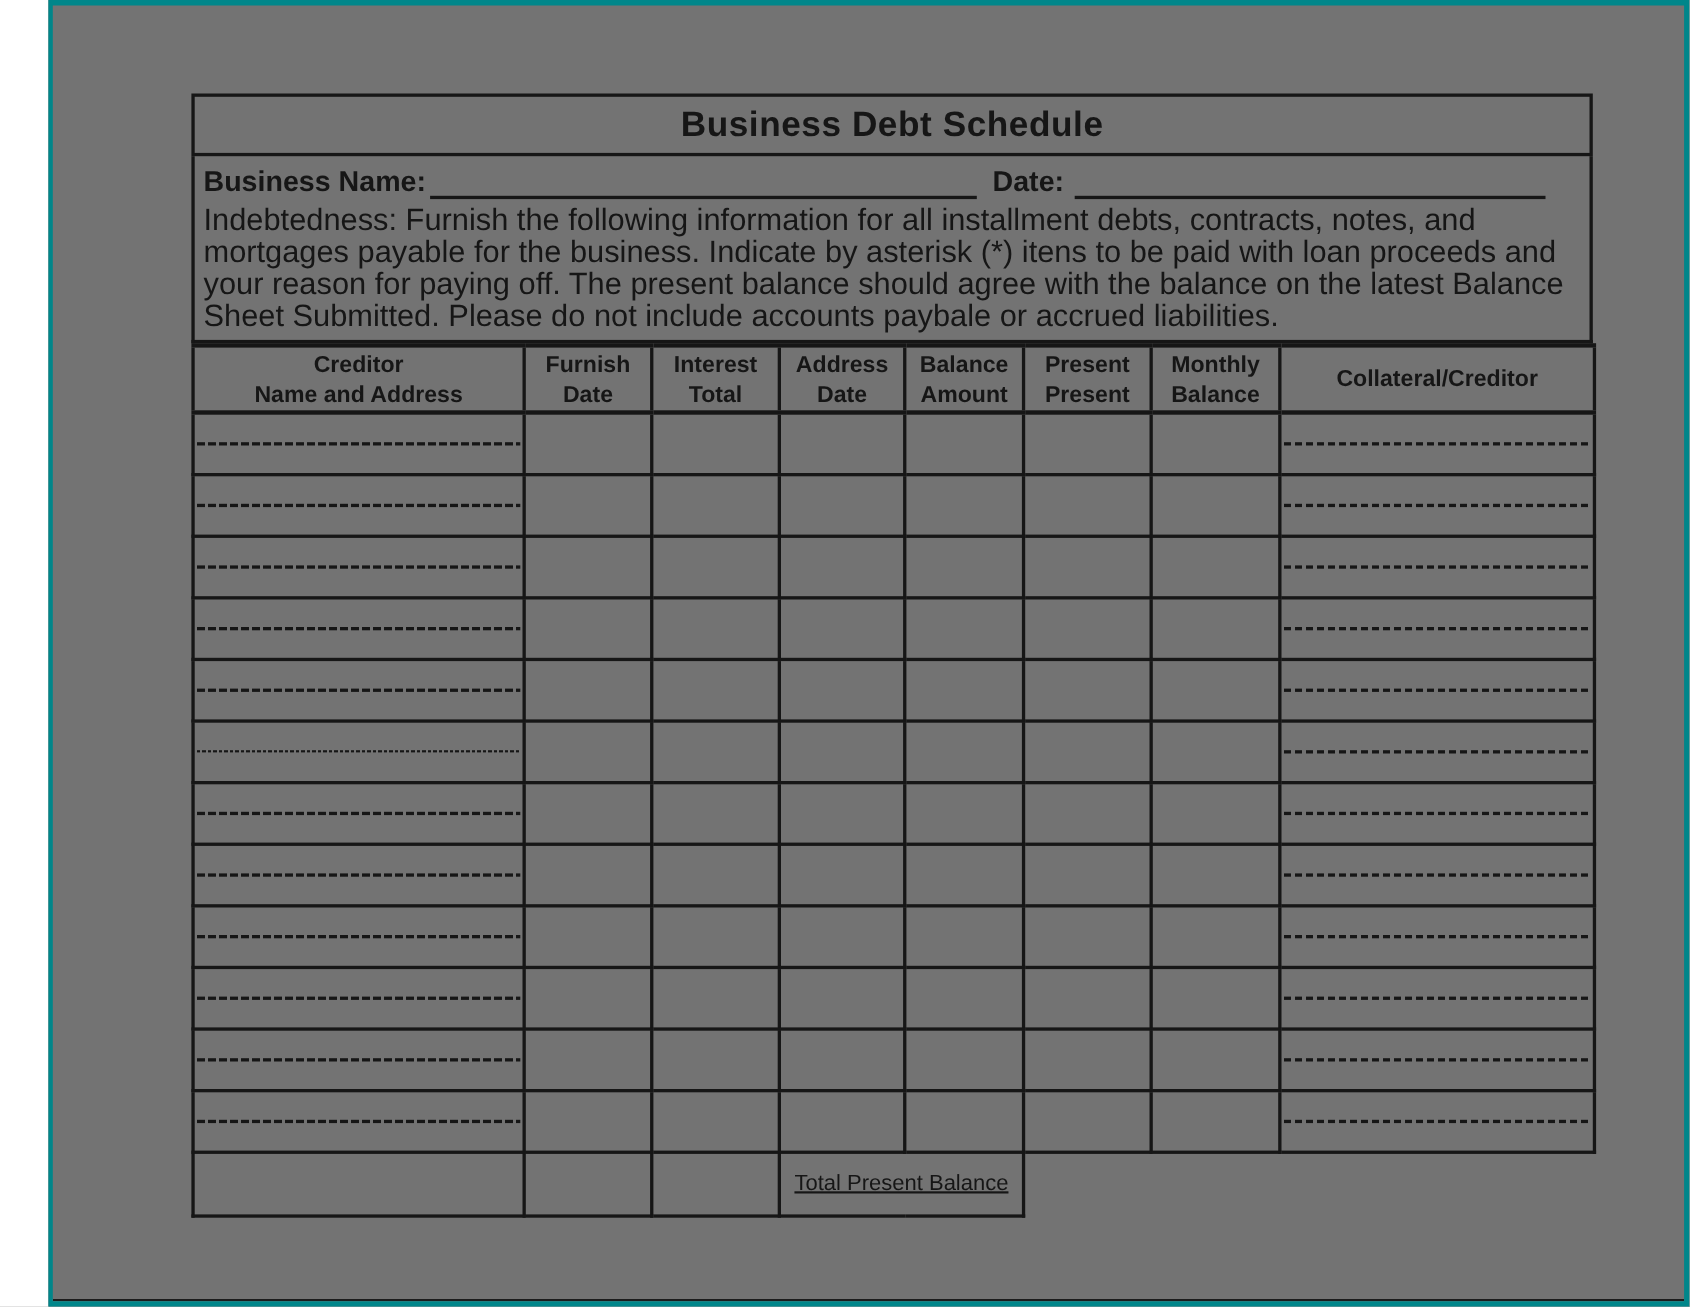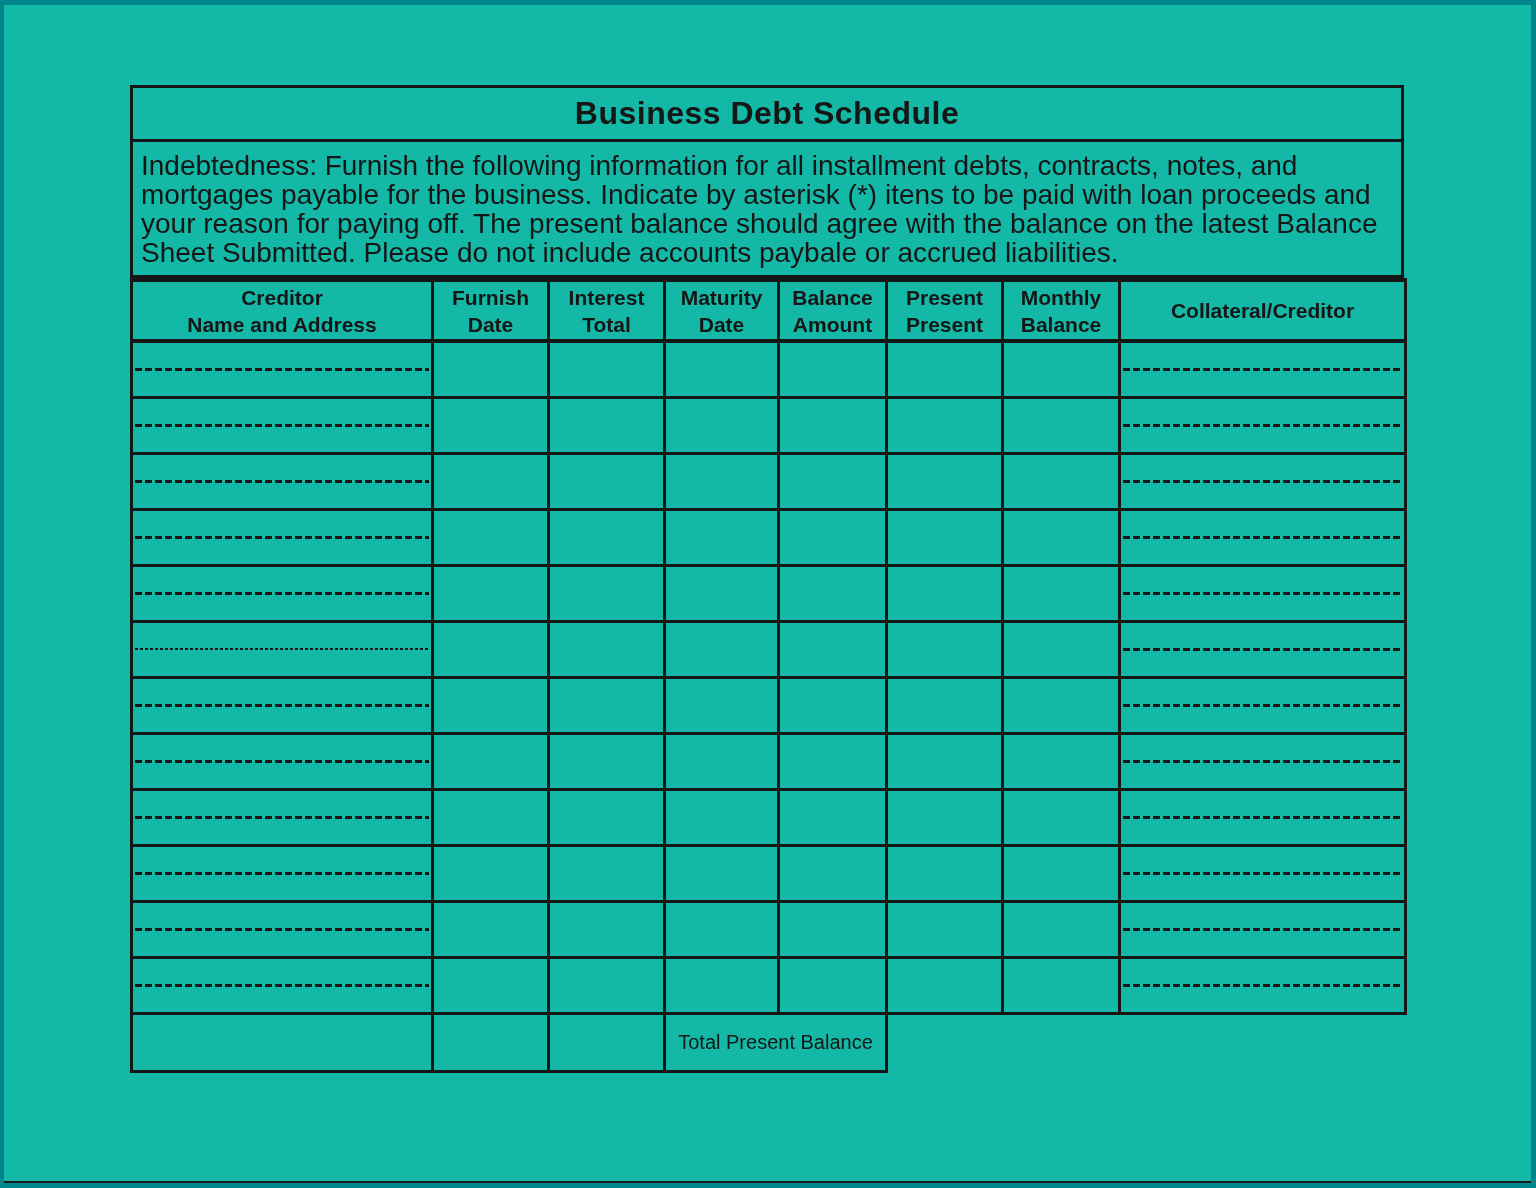--- a/index.html
+++ b/index.html
@@ -6,26 +6,27 @@
     --ink:#161616;
     --teal:#00868a;
   }
   html,body{margin:0;padding:0;}
   body{
     width:1536px;height:1188px;position:relative;background:#ffffff;
     font-family:"Liberation Sans", sans-serif;color:var(--ink);
     overflow:hidden;
   }
   .canvas{
-    position:absolute;inset:0;background:#14b8a6;
+    position:absolute;inset:0;background:#737373;
     border-top:5px solid var(--teal);
     border-left:4px solid var(--teal);
     border-right:5px solid var(--teal);
     border-bottom:5px solid var(--teal);
     box-shadow:inset 0 -2px 0 #1c1c1c;
+    margin-left:44px;
   }
   .form{
     position:absolute;left:126px;top:80px;width:1274px;
   }
   .title-box{
     border:3px solid var(--ink);
     height:51px;
     display:flex;align-items:center;justify-content:center;
     box-sizing:content-box;
   }
@@ -65,38 +66,44 @@
   .debt-table tbody tr{height:56px;}
   .debt-table tbody td{vertical-align:middle;}
   .dash{
     height:3px;margin:0 2px;
     background:repeating-linear-gradient(90deg,var(--ink) 0 7px,transparent 7px 10px);
   }
   .dash.dotted{
     height:2px;
     background:repeating-linear-gradient(90deg,var(--ink) 0 3px,transparent 3px 5px);
   }
-  .total-row{height:58px;}
+  .total-row{height:58px;text-decoration:underline;}
   .total-row td{vertical-align:middle;}
   .total-label{
     font-size:20px;font-weight:400;text-align:center;
   }
   .ghost{border:none !important;background:transparent;}
 </style>
 </head>
 <body>
 
 <div class="canvas">
   <div class="form">
 
     <div class="title-box">
       <h1>Business Debt Schedule</h1>
     </div>
 
     <div class="info-section">
+      <div class="name-date-line">
+        <span>Business Name:</span>
+        <span class="fill-line name-line"></span>
+        <span class="date-lbl">Date:</span>
+        <span class="fill-line date-line"></span>
+      </div>
       <p class="instructions">Indebtedness:  Furnish the following information for all installment debts, contracts, notes, and mortgages payable for the business.  Indicate by asterisk (*) itens to be paid with loan proceeds and your reason for paying off.  The present balance should agree with the balance on the latest Balance Sheet Submitted.  Please do not include accounts paybale or accrued liabilities.</p>
     </div>
 
     <table class="debt-table">
       <colgroup>
         <col style="width:301px">
         <col style="width:116px">
         <col style="width:116px">
         <col style="width:114px">
         <col style="width:108px">
@@ -112,21 +119,21 @@
           </th>
           <th>
             <span>Furnish</span>
             <span>Date</span>
           </th>
           <th>
             <span>Interest</span>
             <span>Total</span>
           </th>
           <th>
-            <span>Maturity</span>
+            <span>Address</span>
             <span>Date</span>
           </th>
           <th>
             <span>Balance</span>
             <span>Amount</span>
           </th>
           <th>
             <span>Present</span>
             <span>Present</span>
           </th>

